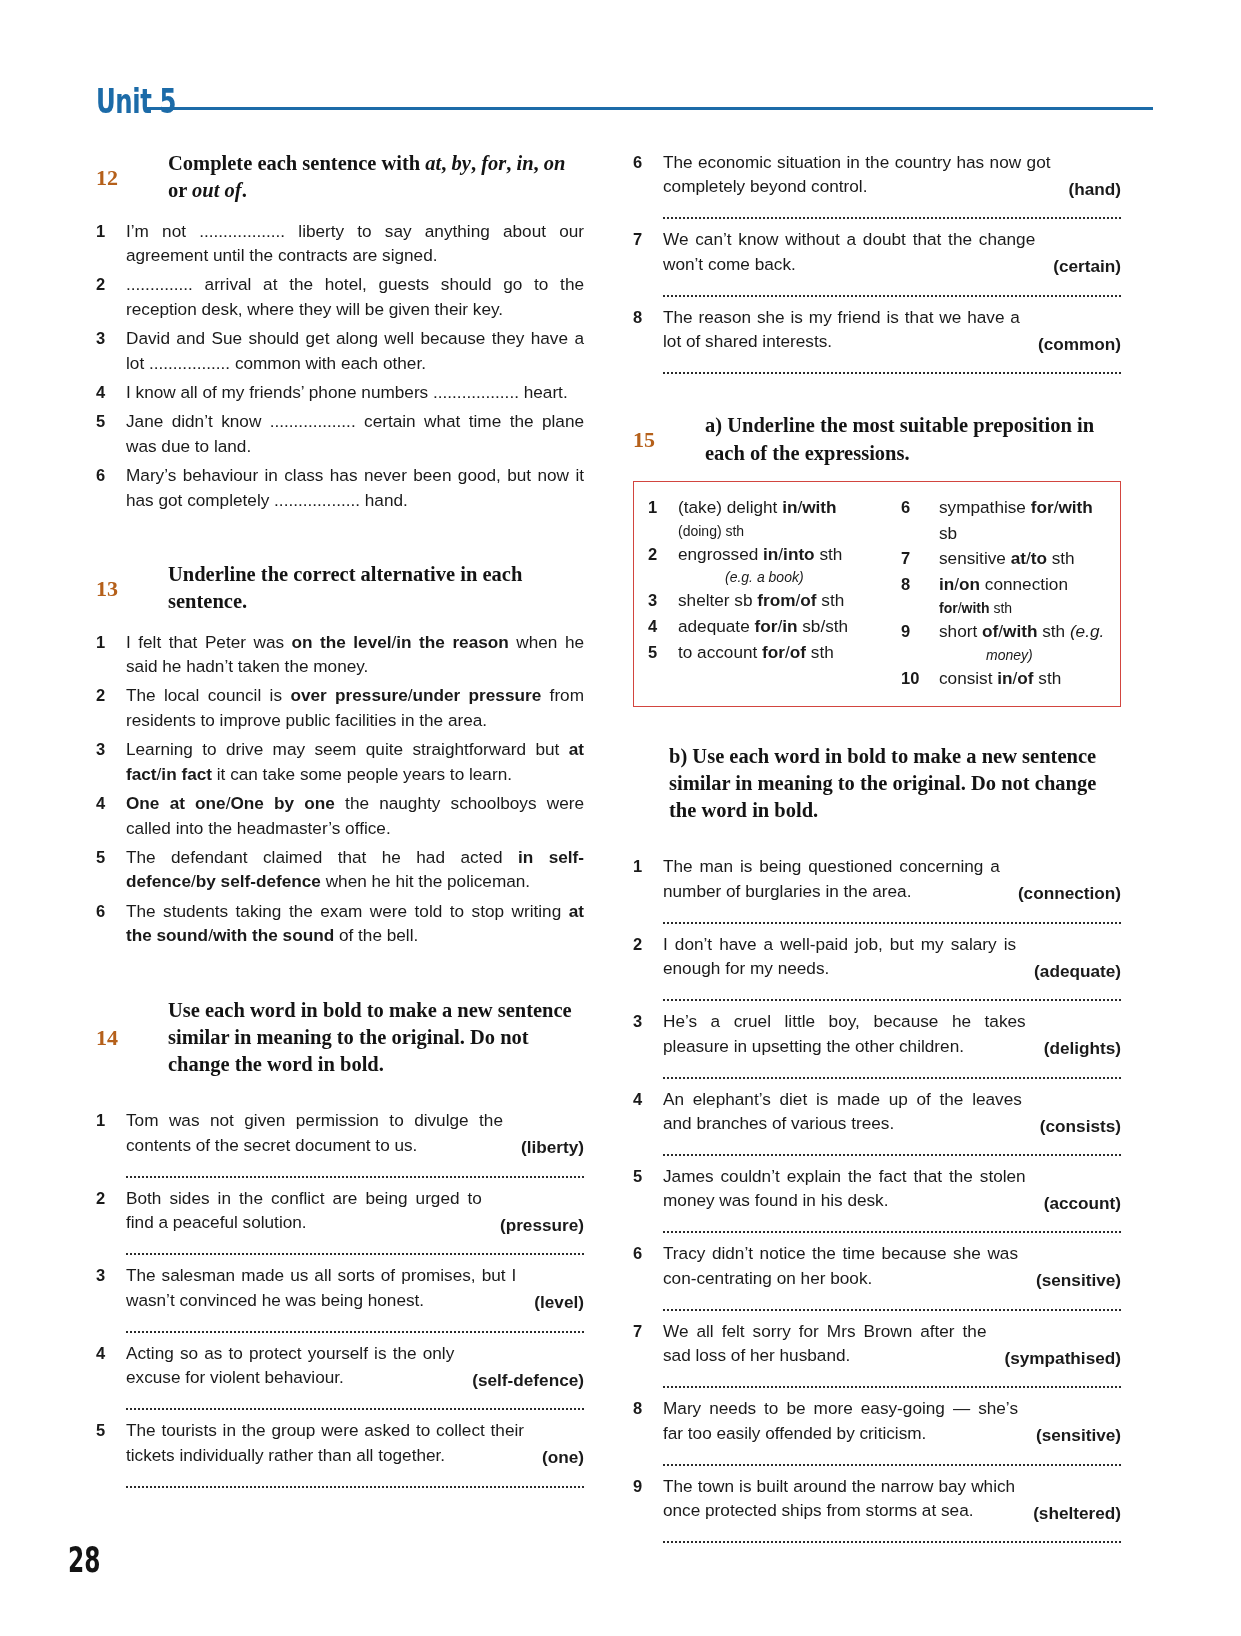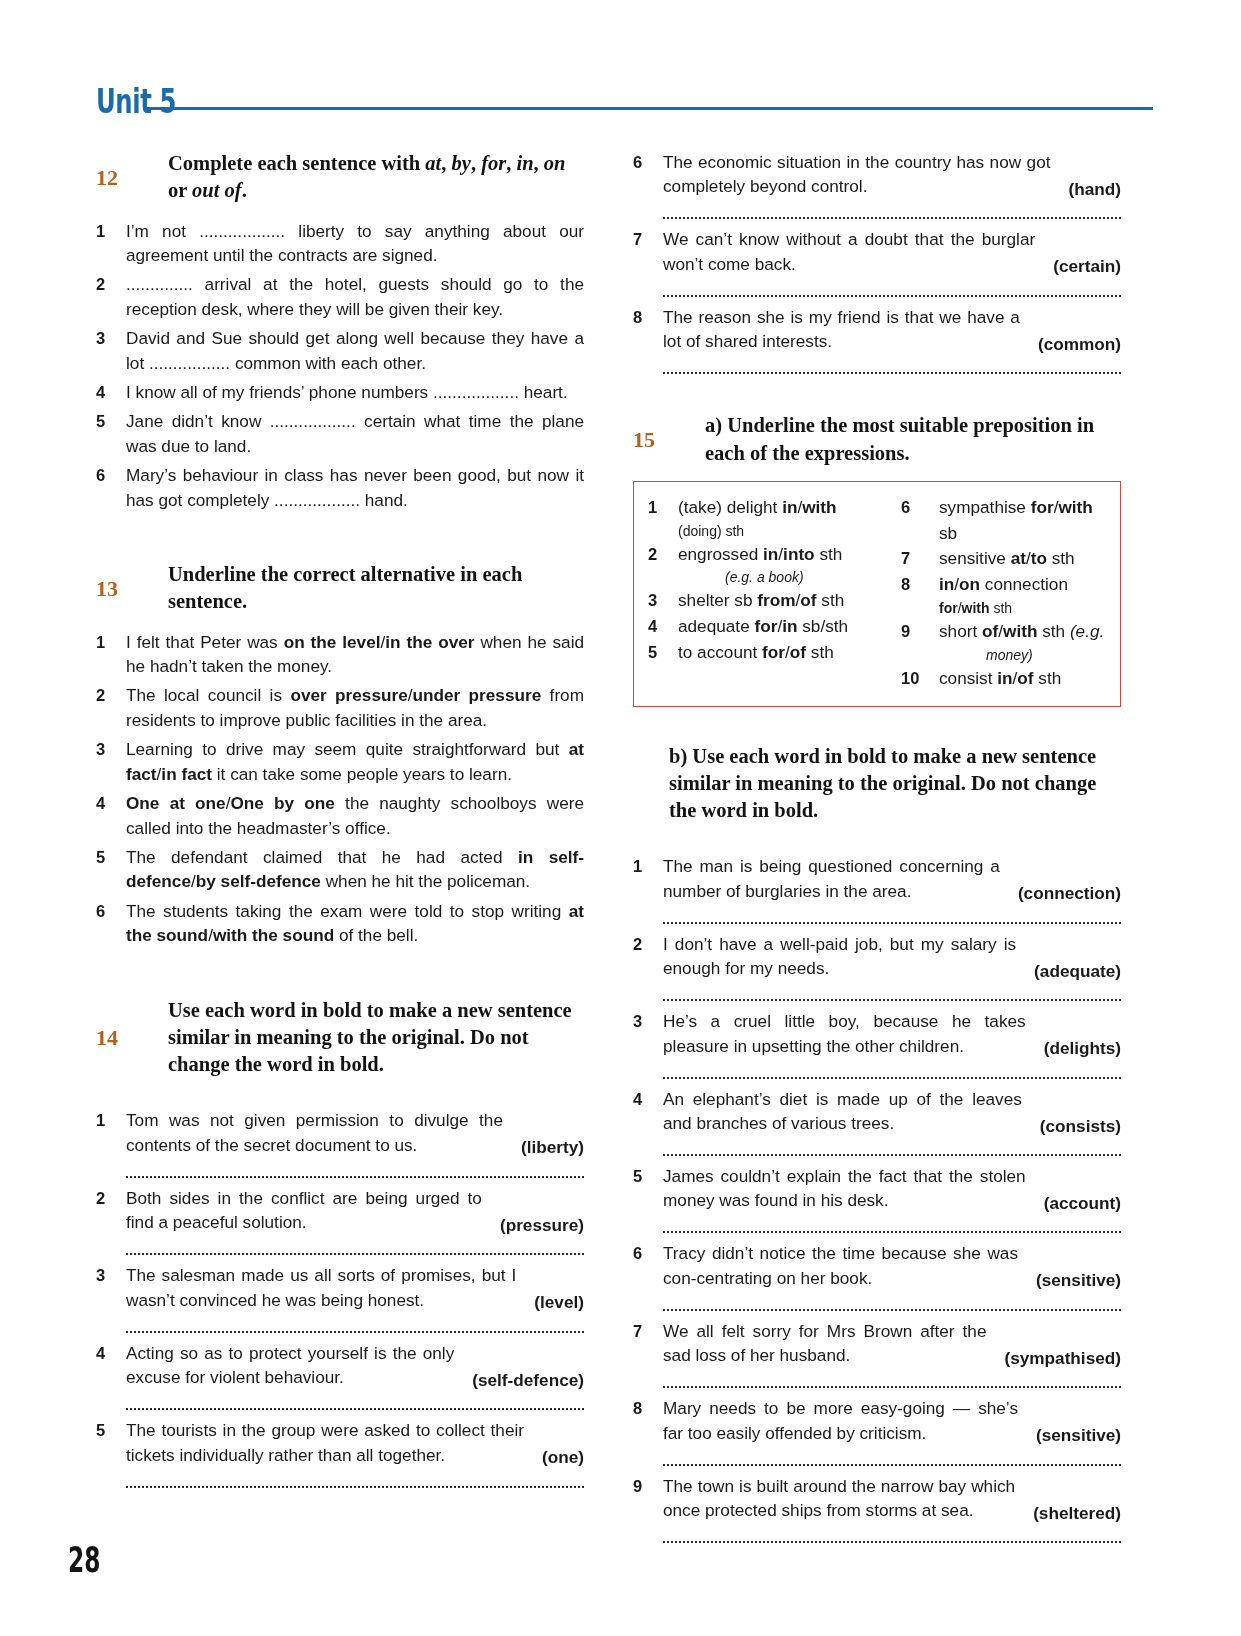--- a/index.html
+++ b/index.html
@@ -221,21 +221,21 @@
 
     <div class="gap-lg"></div>
 
     <div class="ex-head">
       <span class="ex-num">13</span>
       <span class="ex-head-text">Underline the correct alternative in each sentence.</span>
     </div>
     <div class="qlist">
       <div class="qitem">
         <span class="qnum">1</span>
-        <span class="qbody">I felt that Peter was <b>on the level</b>/<b>in the over</b> when he said he hadn’t taken the money.</span>
+        <span class="qbody">I felt that Peter was <b>on the level</b>/<b>in the reason</b> when he said he hadn’t taken the money.</span>
       </div>
       <div class="qitem">
         <span class="qnum">2</span>
         <span class="qbody">The local council is <b>over pressure</b>/<b>under pressure</b> from residents to improve public facilities in the area.</span>
       </div>
       <div class="qitem">
         <span class="qnum">3</span>
         <span class="qbody">Learning to drive may seem quite straightforward but <b>at fact</b>/<b>in fact</b> it can take some people years to learn.</span>
       </div>
       <div class="qitem">
@@ -299,21 +299,21 @@
     <div class="qlist">
 
       <div class="qitem tight">
         <span class="qnum">6</span>
         <span class="qbody"><span class="cue">(hand)</span><span>The economic situation in the country has now got completely beyond control.</span></span>
       </div>
       <div class="answer-line"></div>
 
       <div class="qitem tight">
         <span class="qnum">7</span>
-        <span class="qbody"><span class="cue">(certain)</span><span>We can’t know without a doubt that the burglar won’t come back.</span></span>
+        <span class="qbody"><span class="cue">(certain)</span><span>We can’t know without a doubt that the change won’t come back.</span></span>
       </div>
       <div class="answer-line"></div>
 
       <div class="qitem tight">
         <span class="qnum">8</span>
         <span class="qbody"><span class="cue">(common)</span><span>The reason she is my friend is that we have a lot of shared interests.</span></span>
       </div>
       <div class="answer-line"></div>
 
     </div>

